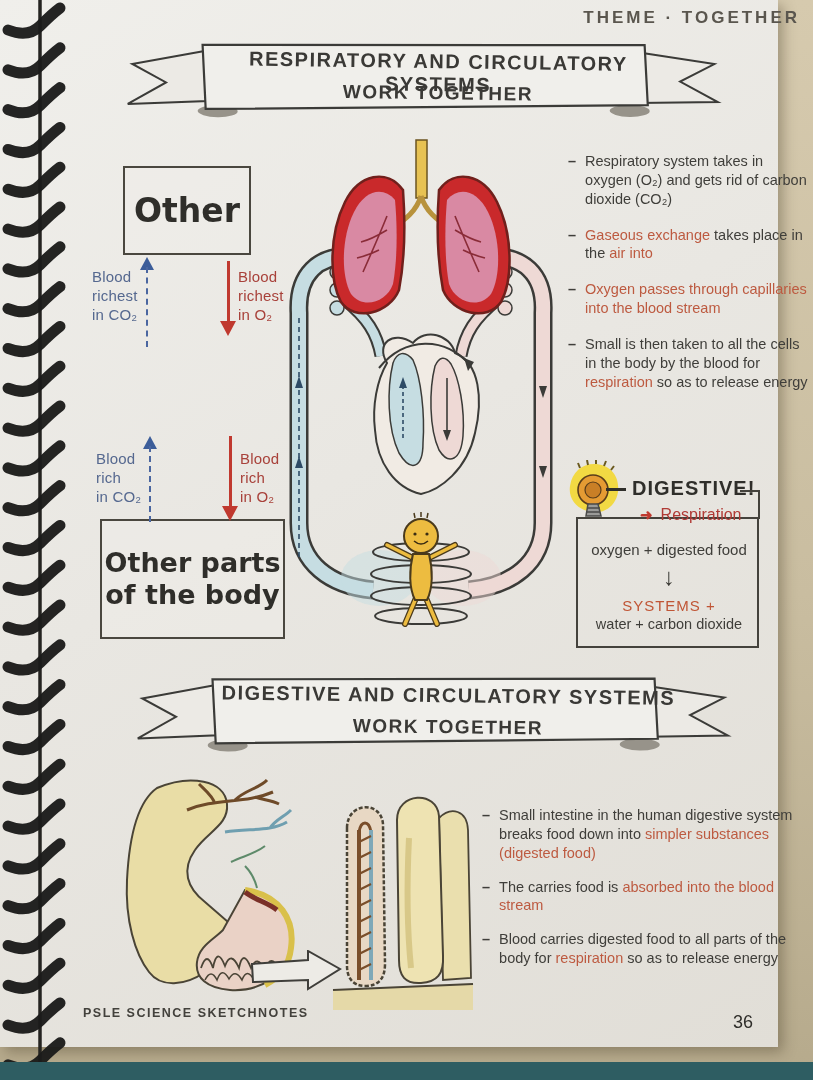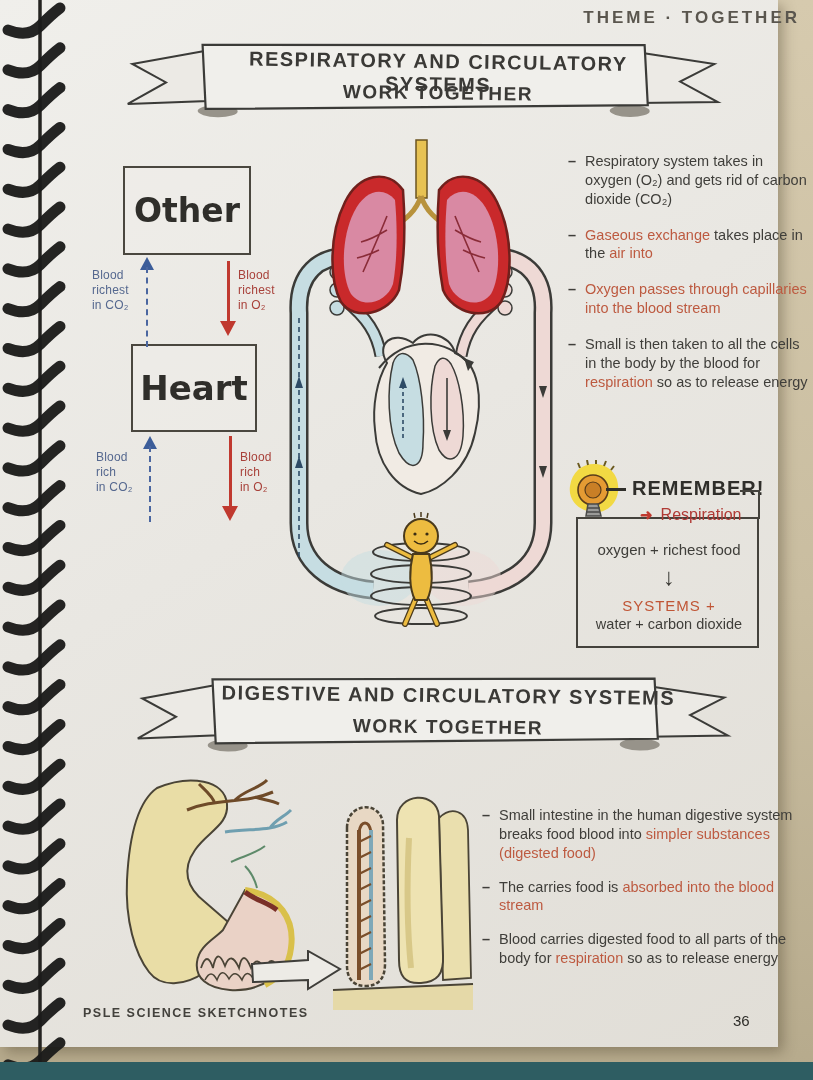--- a/index.html
+++ b/index.html
@@ -27,21 +27,21 @@
                    font-size:19px; font-weight:700; letter-spacing:1.5px; color:#3a3936; }
 
   .flow-box { position:absolute; border:2px solid #4a473f; background:rgba(240,238,233,.45);
               display:flex; align-items:center; justify-content:center; text-align:center;
               color:#2f2e2a; font-weight:700; font-family:"DejaVu Sans","Liberation Sans",sans-serif; }
   .box-lungs { left:123px; top:166px; width:128px; height:89px; font-size:33px; }
   .box-heart { left:131px; top:344px; width:126px; height:88px; font-size:34px; }
   .box-other { left:100px; top:519px; width:185px; height:120px; font-size:27px; line-height:1.18; }
 
   .pre { white-space:pre-line; }
-  .flow-label { position:absolute; font-size:12px; line-height:1.25; letter-spacing:.2px; }
+  .flow-label { position:absolute; font-size:15px; line-height:1.25; letter-spacing:.2px; }
   .flow-label.blue { color:#55688f; }
   .flow-label.red  { color:#a8413a; }
 
   .varrow { position:absolute; }
   .dash-line-blue { position:absolute; left:6px; top:10px; width:0; border-left:2px dashed #4a66a0; }
   .tri-up-blue { position:absolute; left:0; top:0; width:0; height:0;
                  border-left:7px solid transparent; border-right:7px solid transparent;
                  border-bottom:13px solid #3c5d99; }
   .solid-line-red { position:absolute; left:6px; top:0; width:3px; background:#c0392f; }
   .tri-down-red { position:absolute; left:-1px; width:0; height:0;
@@ -74,21 +74,21 @@
               font-size:24px; font-weight:700; color:#3a3934; }
   .eq-energy { position:absolute; left:584px; top:597px; width:170px; text-align:center;
                font-size:15px; letter-spacing:1px; color:#c05535; }
   .eq-rest { position:absolute; left:580px; top:616px; width:178px; text-align:center;
              font-size:14.5px; color:#3f3e3a; }
   .bulb-svg { position:absolute; left:564px; top:460px; }
 
   .illus { position:absolute; }
   .footer-credit { position:absolute; left:83px; top:1006px; font-size:12.5px; letter-spacing:1.5px;
                    color:#43413c; font-weight:600; }
-  .page-number { position:absolute; left:733px; top:1012px; font-size:15px; color:#2e2d29; }
+  .page-number { position:absolute; left:733px; top:1012px; font-size:18px; color:#2e2d29; }
 </style>
 </head>
 <body>
 
 <div class="photo">
   <div class="page"></div>
 
   <svg class="binding-svg" viewBox="0 0 86 1080">
     <path class="coil-wire" d="M 40 0 L 40 1080"></path>
     <g id="coil-host">
@@ -132,22 +132,23 @@
       <ellipse cx="512" cy="70" rx="20" ry="6" fill="#97938a"></ellipse>
       <polygon points="84,10 526,4 530,64 88,74" fill="#f0efeb" stroke="#3b3b38" stroke-width="2.2"></polygon>
     </svg>
     <div class="line1">RESPIRATORY AND CIRCULATORY SYSTEMS</div>
     <div class="line2">WORK TOGETHER</div>
   </div>
 
   <div class="flow-box box-lungs">
     <span class="pre">Other</span>
   </div>
-  <div class="flow-box box-heart">
-    <span class="pre">Heart</span>
+  <div class="flow-box box-other">
+    <span class="pre">Other parts
+of the body</span>
   </div>
 
   <div class="varrow" style="left:140px; top:257px; height:90px;">
     <span class="tri-up-blue"></span>
       <span class="dash-line-blue" style="height:80px;"></span>
   </div>
   <div class="varrow" style="left:221px; top:261px;">
     <span class="solid-line-red" style="height:60px;"></span>
       <span class="tri-down-red" style="top:60px;"></span>
   </div>
@@ -268,29 +269,29 @@
 
   <svg class="bulb-svg" width="60" height="64" viewBox="0 0 60 64">
     <path d="M 30 4 C 46 4 56 16 54 32 C 52 46 40 54 28 52 C 14 50 4 40 6 26 C 8 12 18 4 30 4 Z" fill="#f2d943"></path>
     <path d="M 16 8 L 14 3 M 24 5 L 23 0 M 32 4 L 32 0 M 40 6 L 42 1 M 47 10 L 50 6" stroke="#6b5a1f" stroke-width="2"></path>
     <circle cx="29" cy="30" r="15" fill="#e59b33" stroke="#5a3d1a" stroke-width="1.6"></circle>
     <circle cx="29" cy="30" r="8" fill="#c97f26" stroke="#5a3d1a" stroke-width="1.2"></circle>
     <path d="M 24 44 L 34 44 L 37 56 L 22 56 Z" fill="#9a9a98" stroke="#4a4a48" stroke-width="1.5"></path>
     <path d="M 23 48 L 36 48 M 23 52 L 36 52" stroke="#4a4a48" stroke-width="1.3"></path>
   </svg>
   <div class="rem-dash"></div>
-  <div class="remember-title">REMEMBER!</div>
+  <div class="remember-title">DIGESTIVE!</div>
   <div class="rem-bracket-h"></div>
   <div class="rem-bracket-v"></div>
   <div class="remember-box"></div>
   <div class="respiration-row">
     <span class="resp-arrow">➜</span>
     <span>Respiration</span>
   </div>
-  <div class="eq-top">oxygen + richest food</div>
+  <div class="eq-top">oxygen + digested food</div>
   <div class="eq-arrow">↓</div>
   <div class="eq-energy">SYSTEMS +</div>
   <div class="eq-rest">water + carbon dioxide</div>
 
   <div class="banner banner-2">
     <svg width="610" height="100" viewBox="0 0 610 100">
       <polygon points="86,16 14,30 48,48 10,70 90,66" fill="#eceae5" stroke="#3b3b38" stroke-width="2"></polygon>
       <polygon points="524,12 596,22 562,40 600,60 520,62" fill="#eceae5" stroke="#3b3b38" stroke-width="2"></polygon>
       <ellipse cx="100" cy="76" rx="20" ry="6" fill="#97938a"></ellipse>
       <ellipse cx="512" cy="70" rx="20" ry="6" fill="#97938a"></ellipse>
@@ -325,21 +326,21 @@
     <path d="M 34 54 C 36 42 44 42 46 54" stroke="#7a4e2a" stroke-width="3" fill="none"></path>
     <path d="M 34 52 L 34 202" stroke="#7a4e2a" stroke-width="4"></path>
     <path d="M 46 52 L 46 202" stroke="#7fa8b8" stroke-width="4"></path>
     <path d="M 34 64 L 46 58 M 34 80 L 46 74 M 34 96 L 46 90 M 34 112 L 46 106 M 34 128 L 46 122 M 34 144 L 46 138 M 34 160 L 46 154 M 34 176 L 46 170 M 34 192 L 46 186" stroke="#7a4e2a" stroke-width="2.2"></path>
     <path d="M 8 212 L 148 206" stroke="#4a4436" stroke-width="2"></path>
   </svg>
 
   <div class="bullets bullets-2">
     <div class="bullet">
       <span class="dash">–</span>
-      <span><span class="seg-dark">Small intestine in the human digestive system breaks food blood into </span><span class="seg-accent">simpler substances (digested food)</span></span>
+      <span><span class="seg-dark">Small intestine in the human digestive system breaks food down into </span><span class="seg-accent">simpler substances (digested food)</span></span>
     </div>
     <div class="bullet">
       <span class="dash">–</span>
       <span><span class="seg-dark">The carries food is </span><span class="seg-accent">absorbed into the blood stream</span></span>
     </div>
     <div class="bullet">
       <span class="dash">–</span>
       <span><span class="seg-dark">Blood carries digested food to all parts of the body for </span><span class="seg-accent">respiration</span><span class="seg-dark"> so as to release energy</span></span>
     </div>
   </div>

